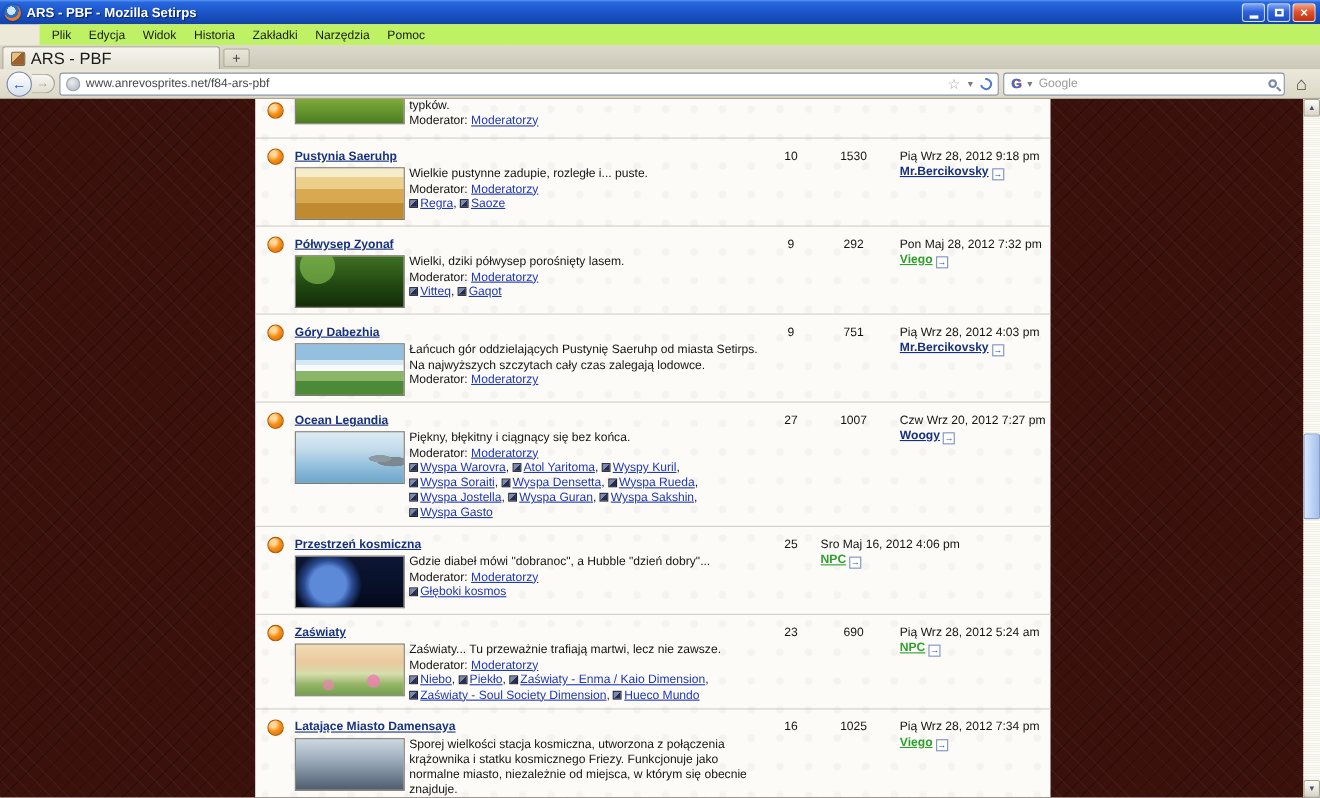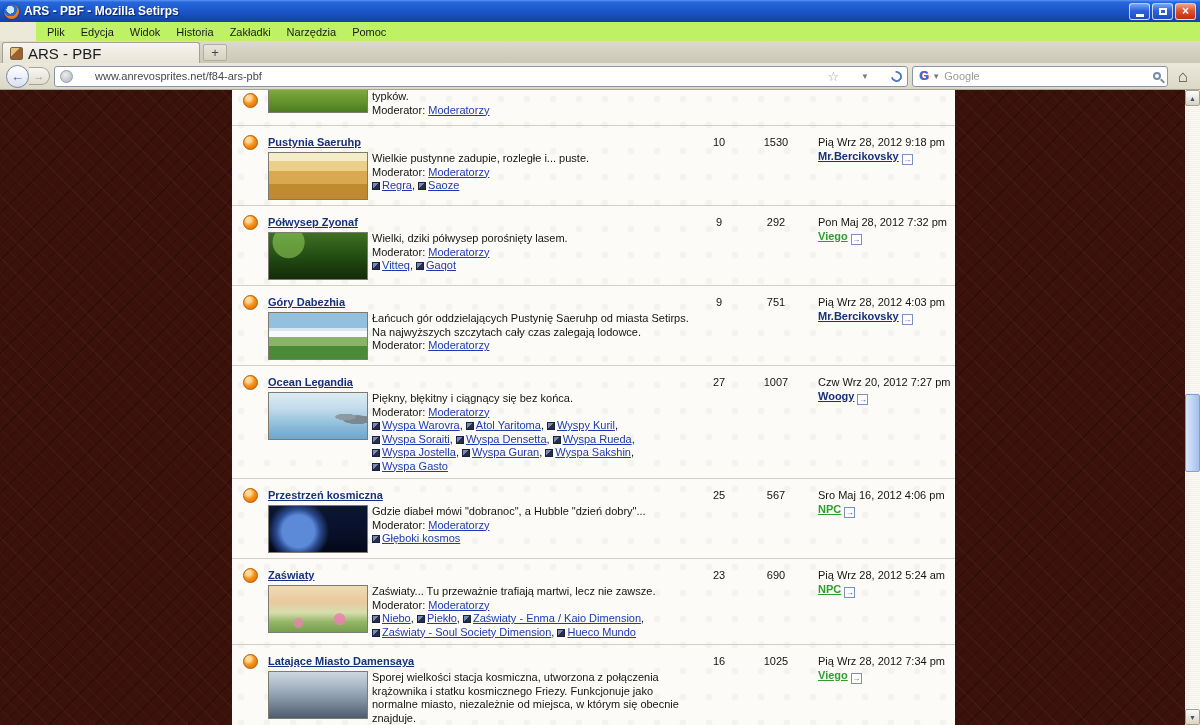--- a/index.html
+++ b/index.html
@@ -40,21 +40,21 @@
   
   .navbar { height:27px; flex:0 0 27px; display:flex; align-items:center; gap:4px; padding:0 6px;
     background:linear-gradient(#ece8da,#dcd8c8); border-bottom:1px solid #a9a595; }
   .back-btn { width:23px; height:23px; border-radius:50%; border:1px solid #7787a8; flex:0 0 23px;
     background:linear-gradient(#ffffff,#d9e1ef); display:flex; align-items:center; justify-content:center;
     color:#2a62c8; font-weight:bold; font-size:13px; }
   .fwd-btn { width:21px; height:18px; margin-left:-4px; border:1px solid #a7a396; border-left:none;
     border-radius:0 9px 9px 0; background:linear-gradient(#f7f6f1,#e0ddd0); display:flex; align-items:center;
     justify-content:center; color:#9a9a92; font-size:11px; }
   .urlbar { flex:1; height:21px; background:#fff; border:1px solid #8a96a8; border-radius:3px;
-    display:flex; align-items:center; gap:22px; padding:0 5px; }
+    display:flex; align-items:center; gap:5px; padding:0 5px; }
   .site-favicon { width:13px; height:13px; flex:0 0 13px; border-radius:50%; border:1px solid #95a0a8;
     background:radial-gradient(circle at 40% 35%, #eceef0, #a9b2ba); }
   .url-text { flex:1; font-size:11px; color:#44484e; white-space:nowrap; overflow:hidden; }
   .star-icon { color:#a2a2a2; font-size:13px; line-height:1; }
   .chev-icon { color:#7a7a7a; font-size:8px; }
   .reload-icon { width:11px; height:11px; border:2px solid #4a7ac8; border-radius:50%; border-left-color:transparent; transform:rotate(35deg); }
   .searchbox { flex:0 0 256px; height:21px; background:#fff; border:1px solid #8a96a8; border-radius:3px;
     display:flex; align-items:center; gap:4px; padding:0 6px; }
   .g-logo { font-size:12px; font-weight:bold; color:#3b6fd8; text-shadow:1px 0 0 #d83a2a; }
   .search-text { flex:1; font-size:11px; color:#9a9a9a; }
@@ -348,21 +348,20 @@
           <div class="fdesc">Gdzie diabeł mówi "dobranoc", a Hubble "dzień dobry"...</div>
           <div class="fmod">
             <span>Moderator:</span>
             <a href="#" class="blue">Moderatorzy</a>
           </div>
           <div class="fsubs"><span class="subitem"><span class="sficon"></span><a href="#" class="blue">Głęboki kosmos</a></span></div>
         </div>
       </div>
     </div>
     <div class="c-topics">25</div>
-    <div class="c-posts">567</div>
     <div class="c-last">
       <div class="ldate">Sro Maj 16, 2012 4:06 pm</div>
       <div class="lauthor">
         <a href="#" style="color: rgb(46, 158, 46);">NPC</a><span class="goto-icon"></span>
       </div>
     </div>
   </div>
 
   <div class="frow">
     <div class="c-icon">

